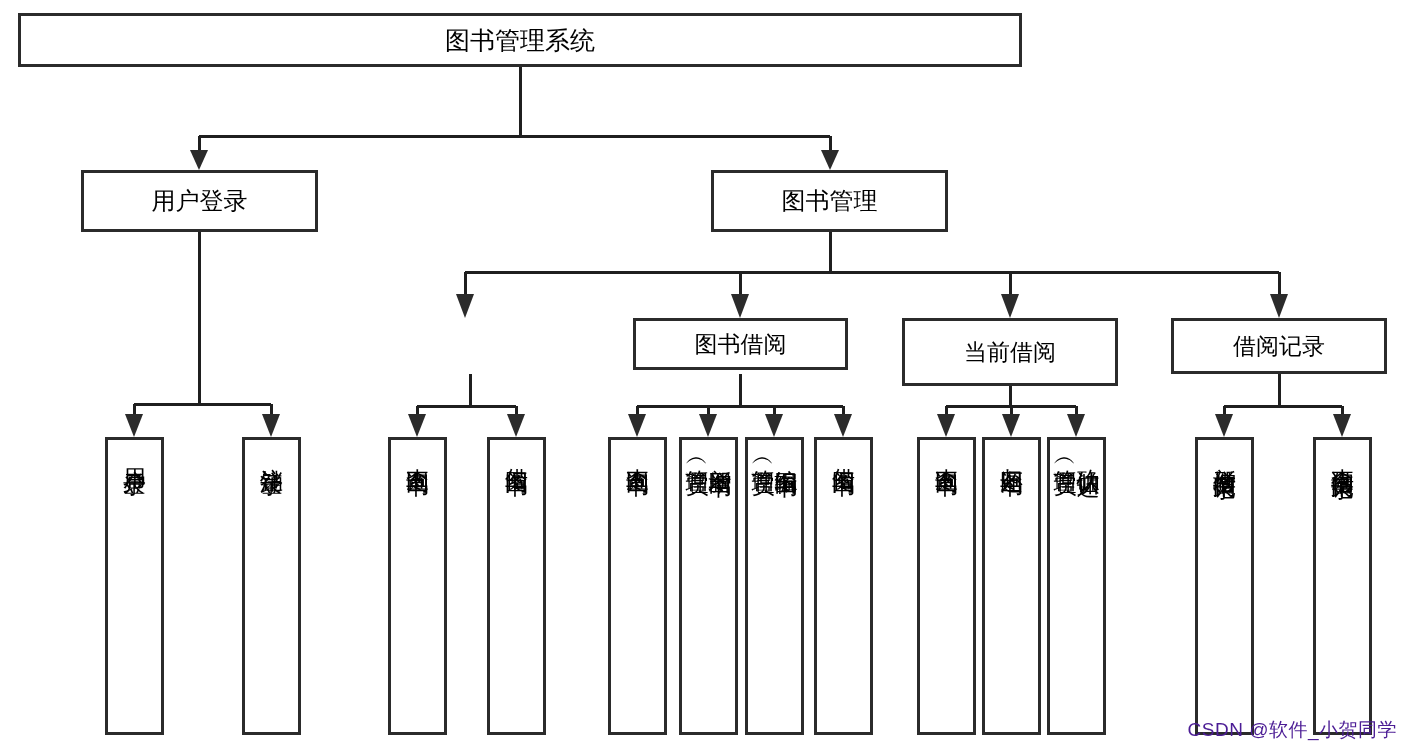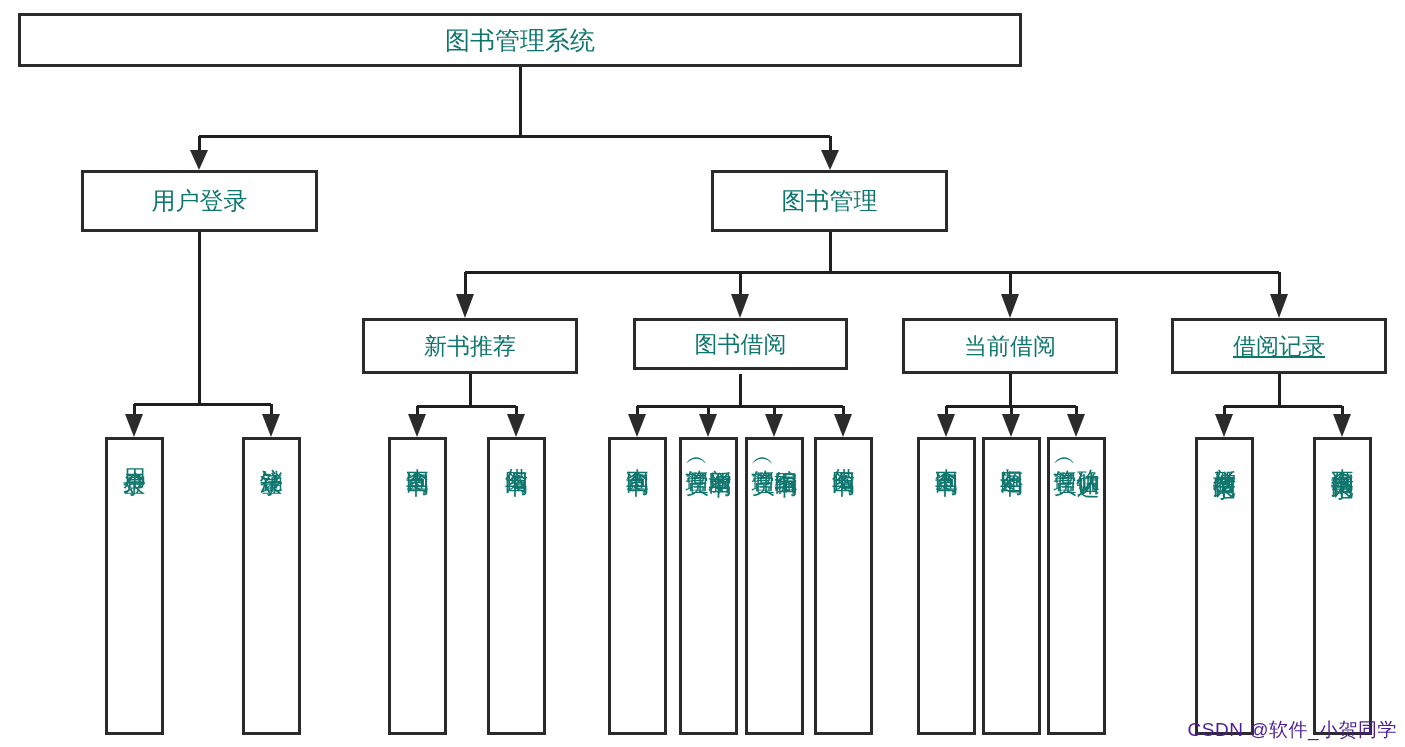--- a/index.html
+++ b/index.html
@@ -38,21 +38,21 @@
   }
   
   .node {
     position: absolute;
     box-sizing: border-box;
     background: #ffffff;
     border: 3px solid #2b2b2b;
     display: flex;
     align-items: center;
     justify-content: center;
-    color: #0f766e;
+    color: #000000;
     z-index: 3;
   }
   .node .label {
     text-align: center;
     line-height: 1.22;
     white-space: pre;
   }
   .node.root .label   { font-size: 25px; }
   .node.lvl2 .label   { font-size: 24px; }
   .node.lvl3 .label   { font-size: 23px; }
@@ -158,33 +158,30 @@
   </div>
 
   <div class="node lvl2" style="left:81px; top:170px; width:237px; height:62px;">
     <span class="label">用户登录</span>
   </div>
 
   <div class="node lvl2" style="left:711px; top:170px; width:237px; height:62px;">
     <span class="label">图书管理</span>
   </div>
 
-  <div class="node lvl3" style="left:362px; top:318px; width:216px; height:56px;">
-    <span class="label">新书推荐</span>
-  </div>
 
   <div class="node lvl3" style="left:633px; top:318px; width:215px; height:52px;">
     <span class="label">图书借阅</span>
   </div>
 
-  <div class="node lvl3" style="left:902px; top:318px; width:216px; height:56px;">
+  <div class="node lvl3" style="left:902px; top:318px; width:216px; height:68px;">
     <span class="label">当前借阅</span>
   </div>
 
-  <div class="node lvl3" style="left:1171px; top:318px; width:216px; height:56px;text-decoration:underline;">
+  <div class="node lvl3" style="left:1171px; top:318px; width:216px; height:56px;">
     <span class="label">借阅记录</span>
   </div>
 
   <div class="node leaf" style="left:105px; top:437px; width:59px; height:298px;">
     <span class="label">用户登录</span>
   </div>
   <div class="node leaf" style="left:242px; top:437px; width:59px; height:298px;">
     <span class="label">注销登录</span>
   </div>
 

